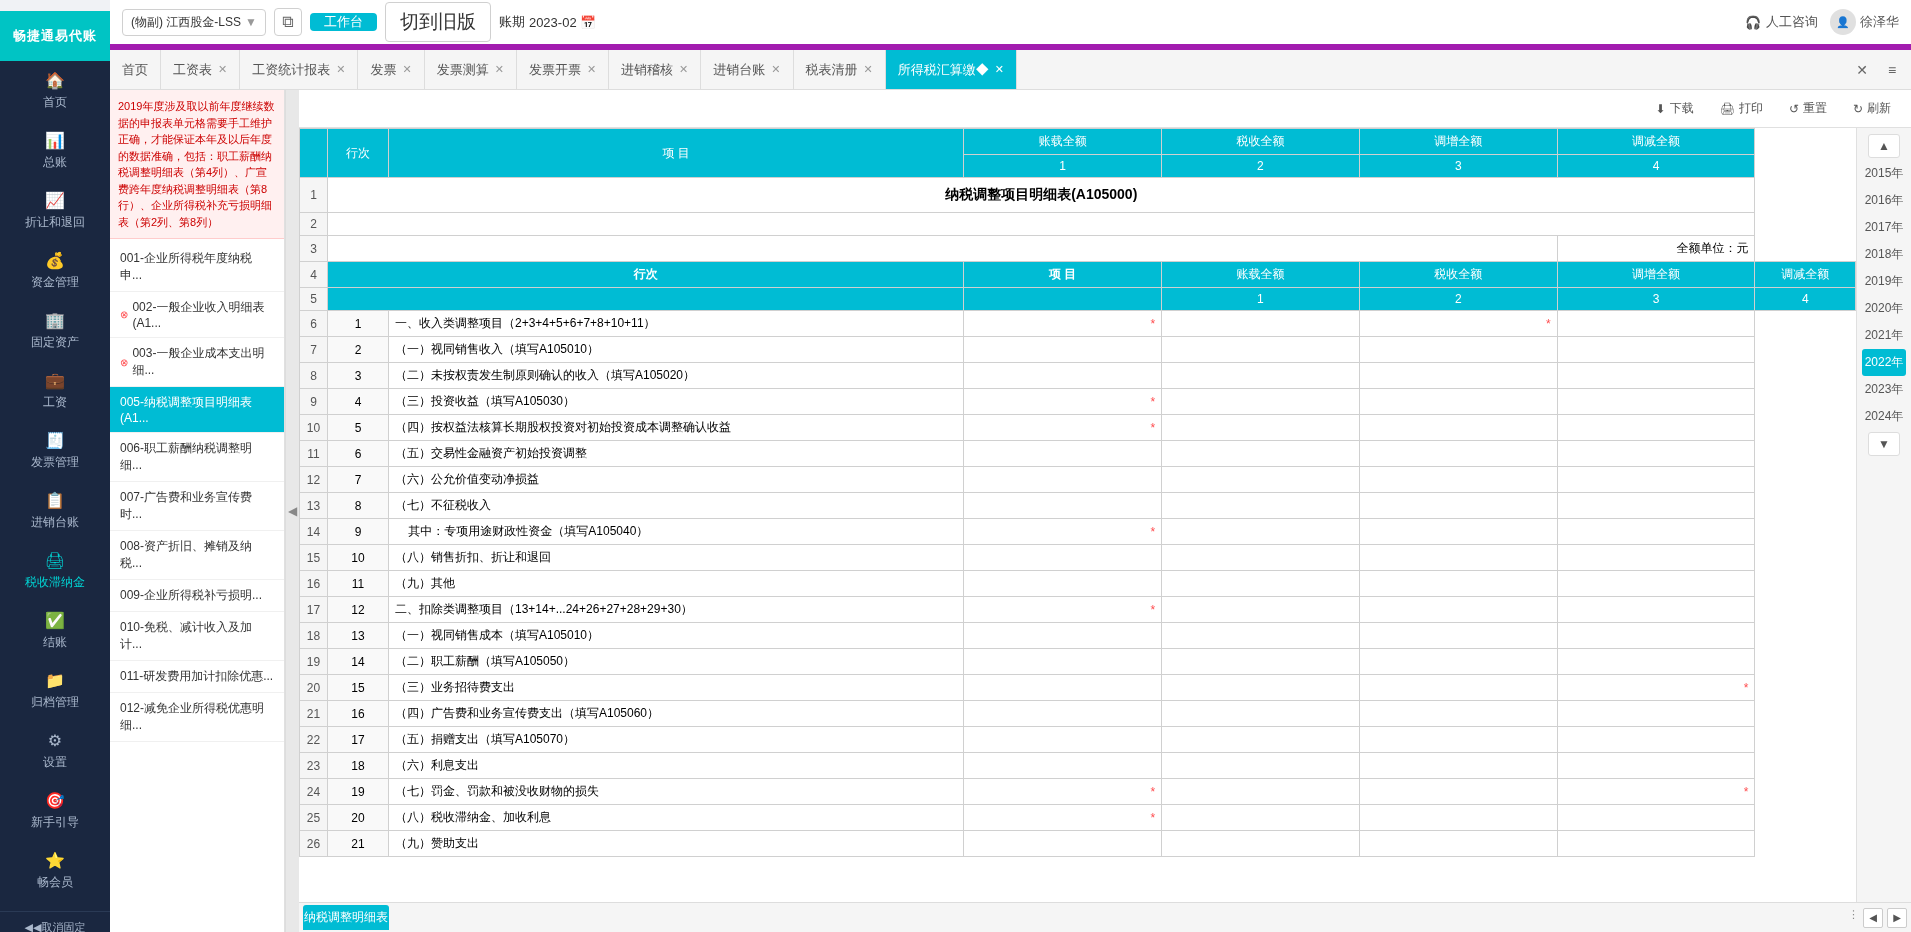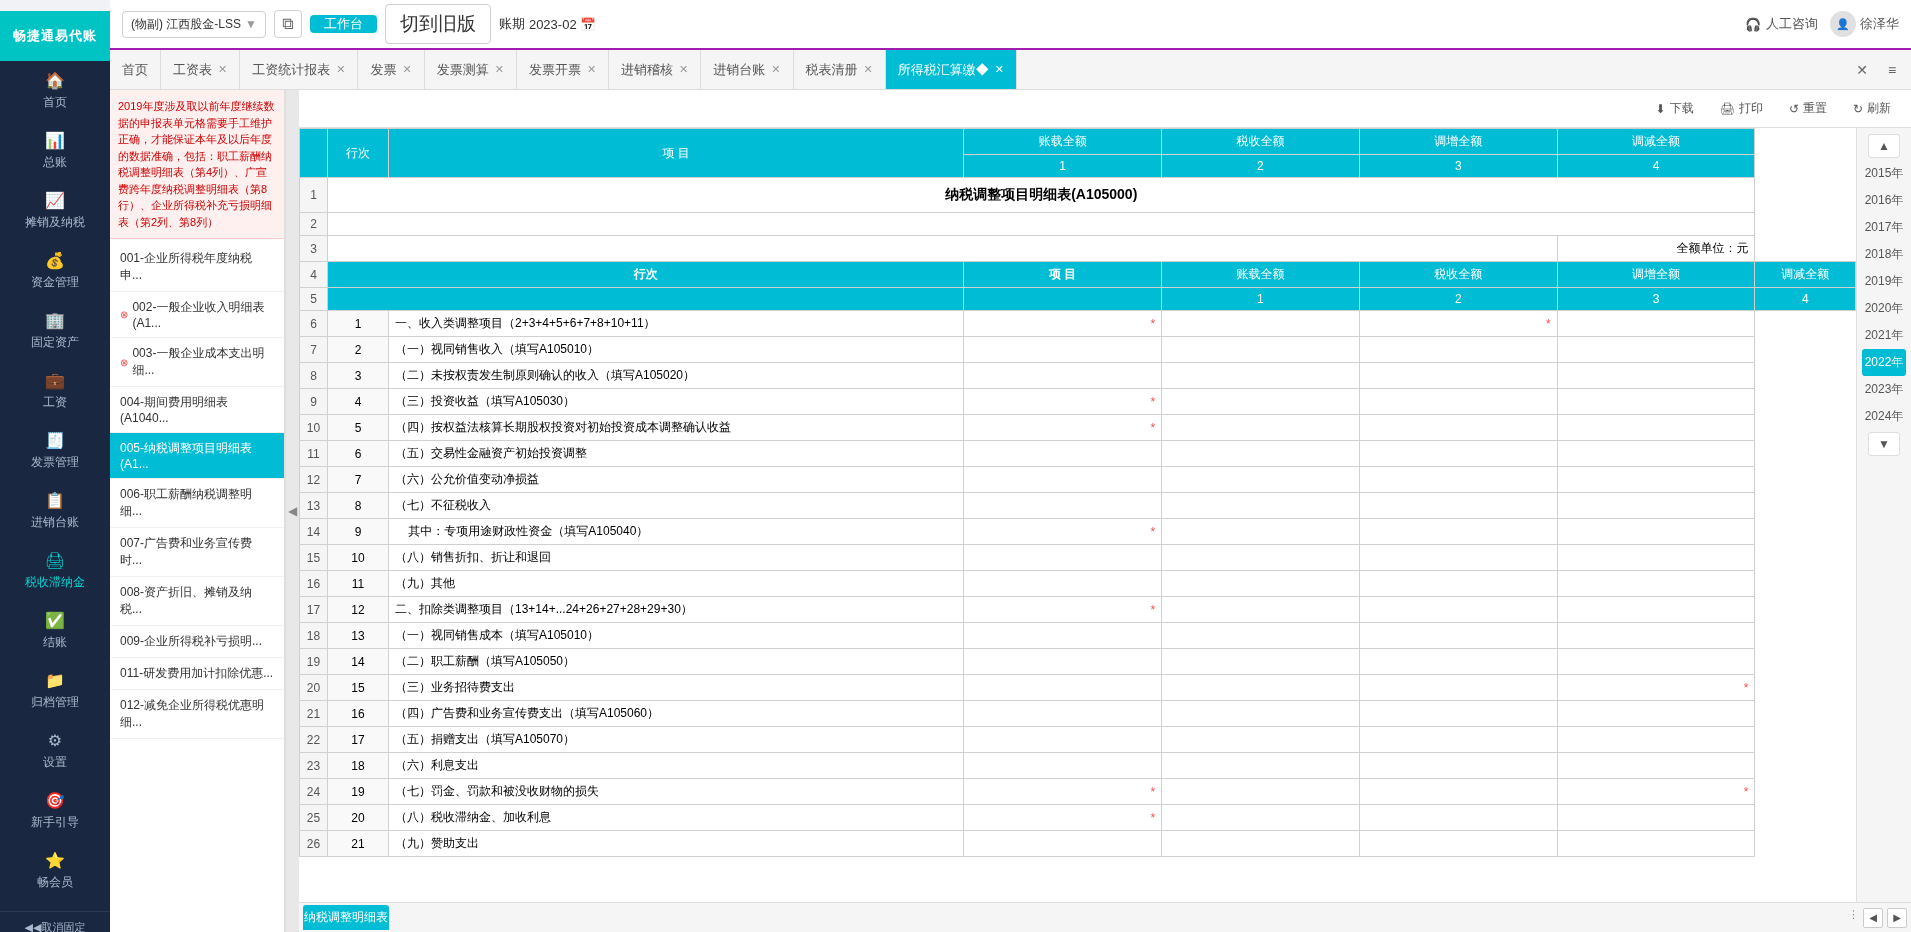--- a/index.html
+++ b/index.html
@@ -11,21 +11,21 @@
     .sidebar-nav { flex: 1; overflow-y: auto; }
     .sidebar-item { display: flex; flex-direction: column; align-items: center; padding: 10px 0; color: #aab8cc; cursor: pointer; font-size: 12px; gap: 4px; }
     .sidebar-item.active { color: #00d4d4; }
     .sidebar-item-icon { font-size: 16px; }
     .unfix-btn { display: flex; align-items: center; justify-content: center; padding: 8px 0; color: #aab8cc; font-size: 11px; cursor: pointer; border-top: 1px solid #2a3a55; }
 
     
     .main-area { flex: 1; display: flex; flex-direction: column; height: 932px; overflow: hidden; }
 
     
-    .topbar { height: 50px; background: white; display: flex; align-items: center; padding: 0 12px; gap: 8px; border-bottom: 2px solid #a21caf; flex-shrink: 0; }
+    .topbar { height: 50px; background: white; display: flex; align-items: center; padding: 0 12px; gap: 8px; border-bottom: 6px solid #a21caf; flex-shrink: 0; }
     .company-selector { display: flex; align-items: center; gap: 4px; border: 1px solid #d0d0d0; border-radius: 4px; padding: 4px 8px; font-size: 12px; color: #333; cursor: pointer; background: white; }
     .company-selector-arrow { color: #999; }
     .copy-btn { width: 28px; height: 28px; border: 1px solid #d0d0d0; border-radius: 4px; display: flex; align-items: center; justify-content: center; cursor: pointer; background: white; color: #666; }
     .workbench-btn { background: #00bcd4; color: white; border: none; border-radius: 4px; padding: 0 14px; font-size: 13px; cursor: pointer; }
     .old-version-btn { background: white; color: #333; border: 1px solid #d0d0d0; border-radius: 4px; padding: 6px 14px; font-size: 19px; cursor: pointer; }
     .period-display { display: flex; align-items: center; gap: 4px; font-size: 13px; color: #333; }
     .topbar-right { margin-left: auto; display: flex; align-items: center; gap: 12px; font-size: 13px; color: #555; }
     .user-service { display: flex; align-items: center; gap: 4px; cursor: pointer; }
     .user-info { display: flex; align-items: center; gap: 4px; cursor: pointer; }
     .user-avatar { width: 26px; height: 26px; border-radius: 50%; background: #e0e0e0; display: flex; align-items: center; justify-content: center; font-size: 11px; color: #666; }
@@ -99,21 +99,21 @@
     <div class="sidebar-item">
       <span class="sidebar-item-icon">🏠</span>
       <span>首页</span>
     </div>
     <div class="sidebar-item">
       <span class="sidebar-item-icon">📊</span>
       <span>总账</span>
     </div>
     <div class="sidebar-item">
       <span class="sidebar-item-icon">📈</span>
-      <span>摊销及纳税</span>
+      <span>折让和退回</span>
     </div>
     <div class="sidebar-item">
       <span class="sidebar-item-icon">💰</span>
       <span>资金管理</span>
     </div>
     <div class="sidebar-item">
       <span class="sidebar-item-icon">🏢</span>
       <span>固定资产</span>
     </div>
     <div class="sidebar-item">
@@ -243,37 +243,37 @@
           <span>001-企业所得税年度纳税申...</span>
         </div>
         <div class="left-menu-item">
           <span class="error-icon">⊗</span>
           <span>002-一般企业收入明细表(A1...</span>
         </div>
         <div class="left-menu-item">
           <span class="error-icon">⊗</span>
           <span>003-一般企业成本支出明细...</span>
         </div>
-        <div class="left-menu-item">
-          <span>004-期间费用明细表(A1040...</span>
-        </div>
         <div class="left-menu-item active">
           <span>005-纳税调整项目明细表(A1...</span>
         </div>
         <div class="left-menu-item">
           <span>006-职工薪酬纳税调整明细...</span>
         </div>
         <div class="left-menu-item">
           <span>007-广告费和业务宣传费时...</span>
         </div>
         <div class="left-menu-item">
           <span>008-资产折旧、摊销及纳税...</span>
         </div>
         <div class="left-menu-item">
           <span>009-企业所得税补亏损明...</span>
+        </div>
+        <div class="left-menu-item">
+          <span>010-免税、减计收入及加计...</span>
         </div>
         <div class="left-menu-item">
           <span>011-研发费用加计扣除优惠...</span>
         </div>
         <div class="left-menu-item">
           <span>012-减免企业所得税优惠明细...</span>
         </div>
       </div>
     </div>
 

